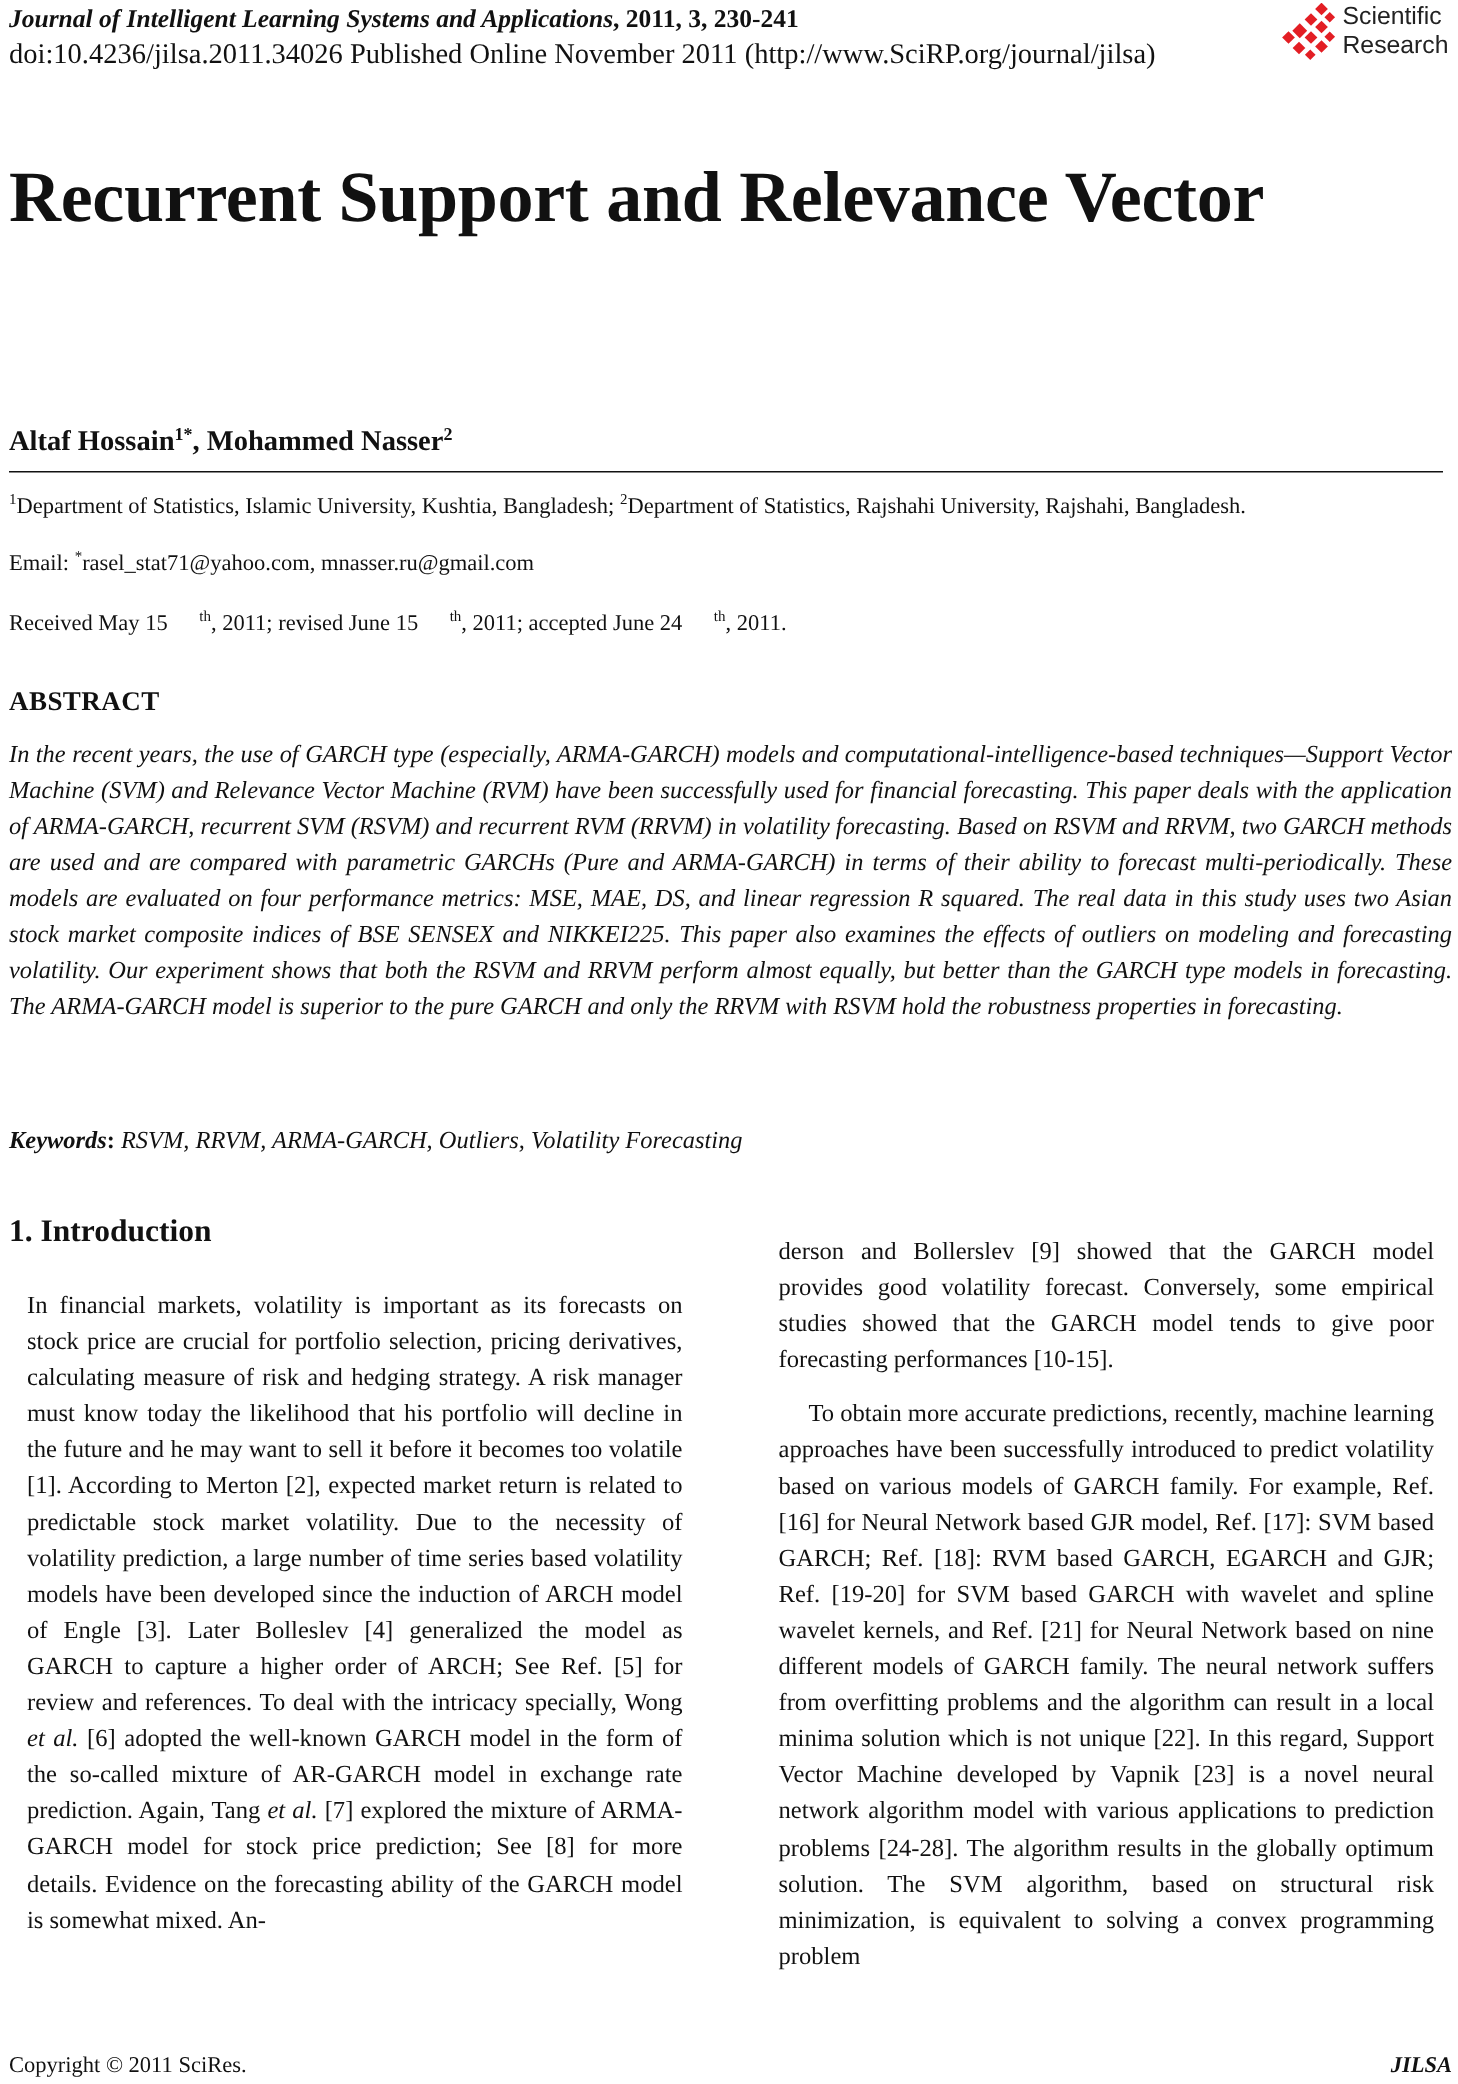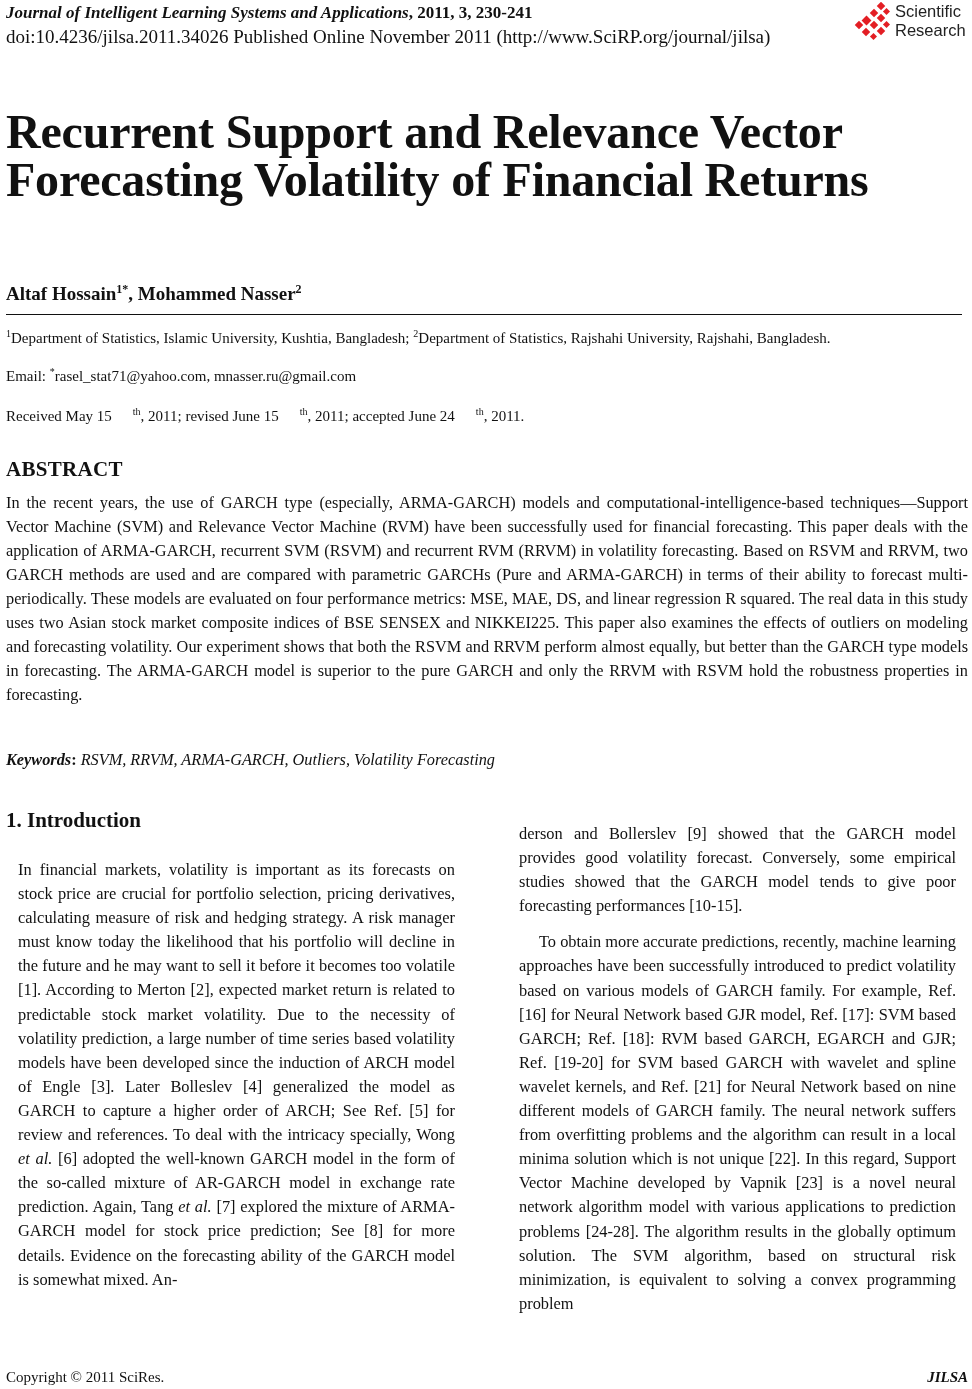--- a/index.html
+++ b/index.html
@@ -17,22 +17,22 @@
   .title div { white-space: nowrap; }
   .authors { left: 6px; top: 282px; font-size: 19px; font-weight: bold; white-space: nowrap; }
   .authors sup { font-size: 12px; }
   .hr { left: 6px; top: 314px; width: 956px; height: 1px; background: #111; }
   .affil { left: 6px; top: 324px; width: 960px; font-size: 15px; line-height: 19px; }
   .affil sup { font-size: 10px; }
   .email { left: 6px; top: 366px; font-size: 15px; white-space: nowrap; }
   .email sup { font-size: 10px; }
   .received { left: 6px; top: 406px; font-size: 15px; white-space: nowrap; }
   .received sup { font-size: 10px; padding-left: 21px; }
-  .abstract-h { left: 6px; top: 457px; font-size: 21px; font-weight: bold; letter-spacing: 0.3px; }
-  .abstract { left: 6px; top: 491px; width: 962px; font-size: 16.3px; line-height: 24px; text-align: justify; text-align-last: left; }
+  .abstract-h { left: 6px; top: 457px; font-size: 18px; font-weight: bold; letter-spacing: 0.3px; }
+  .abstract { left: 6px; top: 491px; width: 962px; font-size: 16.3px; line-height: 24px; font-style: italic; text-align: justify; text-align-last: left; }
   .keywords { left: 6px; top: 750px; font-size: 16.3px; font-style: italic; white-space: nowrap; }
   .keywords b { font-style: italic; }
   .sec-h { left: 6px; top: 808px; font-size: 21px; font-weight: bold; }
   .col { font-size: 16.4px; line-height: 24.1px; text-align: justify; }
   .col p { margin: 12px; }
   .col-left { left: 6px; top: 846px; width: 461px; }
   .col-right { left: 507px; top: 810px; width: 461px; }
   .indent { text-indent: 20px; }
   .footer-left { left: 6px; top: 1369px; font-size: 15px; white-space: nowrap; font-family: Liberation Serif, serif; }
   .footer-right { right: 4px; top: 1369px; font-size: 15px; font-weight: bold; font-style: italic; margin-left: 16px; }
@@ -60,21 +60,20 @@
     </g>
   </svg>
   <div class="logo-text">
     <div>Scientific</div>
     <div>Research</div>
   </div>
 </div>
 
 <div class="abs title">
   <div>Recurrent Support and Relevance Vector</div>
-  <div>Forecasting Volatility of Financial Returns</div>
 </div>
 
 <div class="abs authors"><span>Altaf Hossain</span><sup>1*</sup><span>, </span><span>Mohammed Nasser</span><sup>2</sup></div>
 
 <div class="abs hr"></div>
 
 <div class="abs affil"><sup>1</sup><span>Department of Statistics, Islamic University, Kushtia, Bangladesh; </span><sup>2</sup><span>Department of Statistics, Rajshahi University, Rajshahi, Bangladesh.</span></div>
 
 <div class="abs email"><span>Email: </span><sup>*</sup><span>rasel_stat71@yahoo.com, mnasser.ru@gmail.com</span></div>
 

